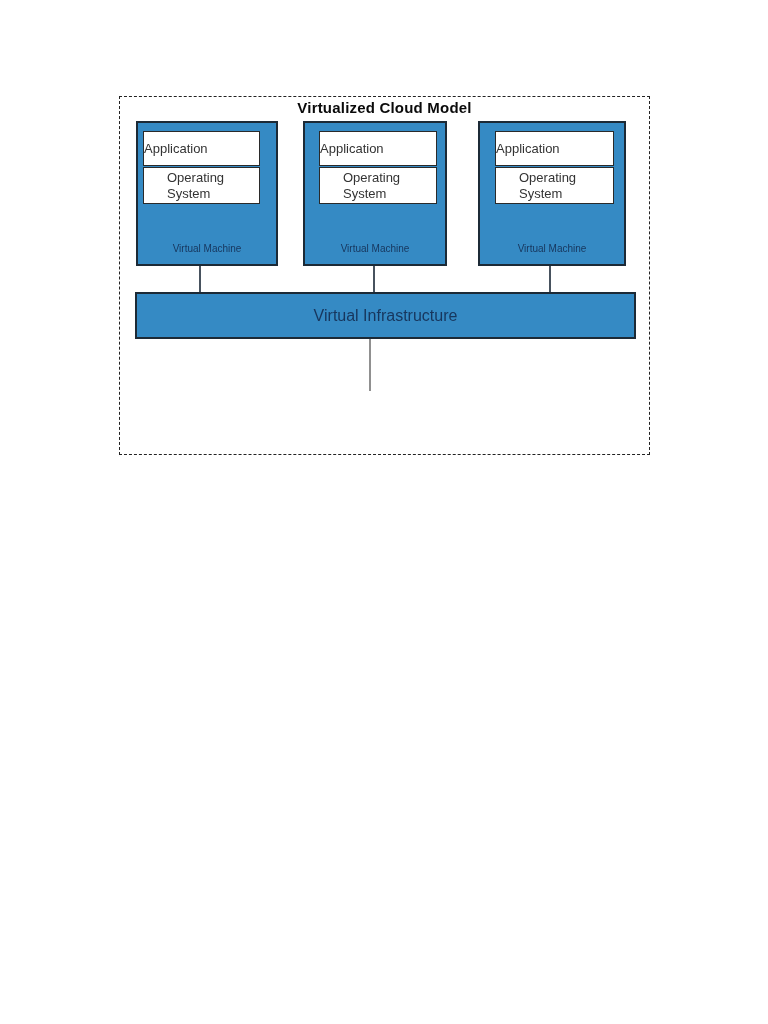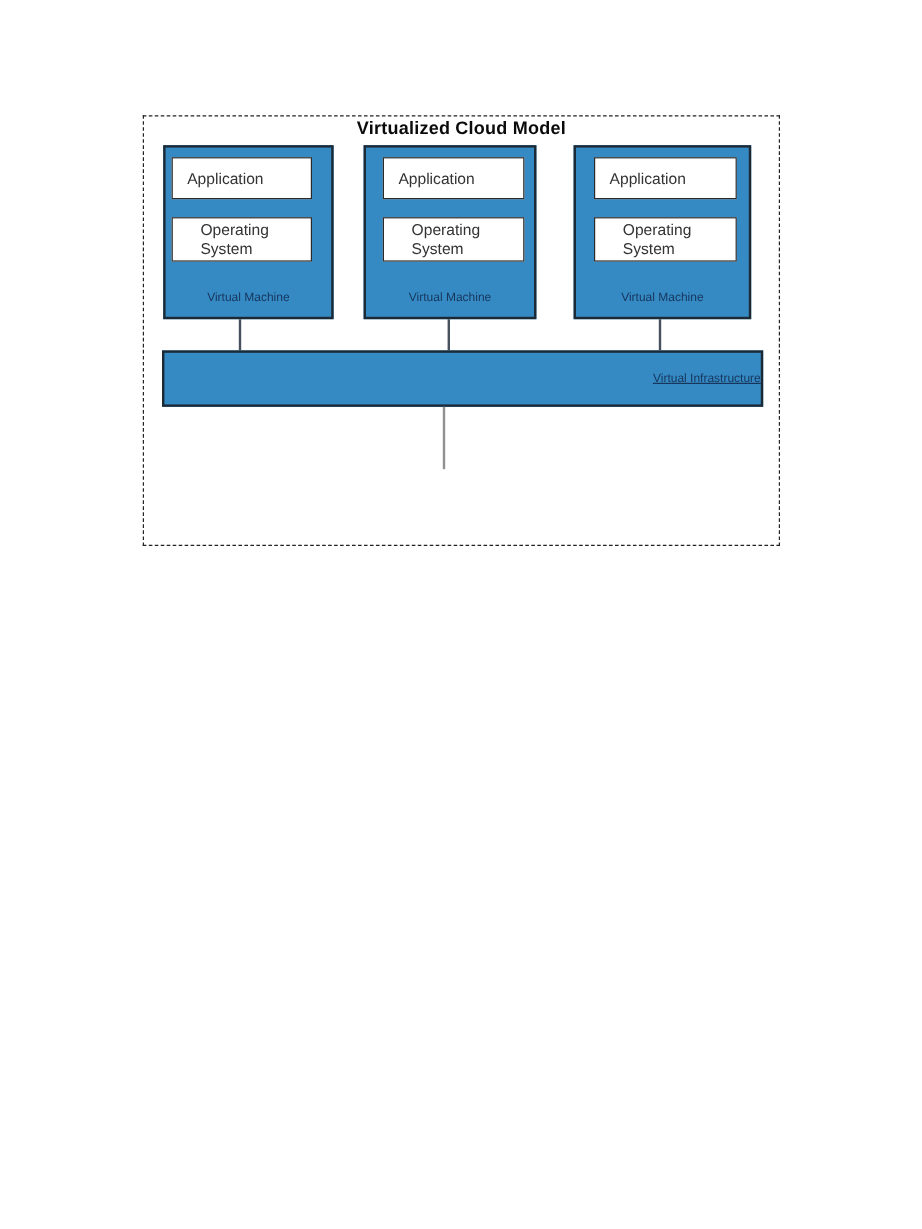--- a/index.html
+++ b/index.html
@@ -53,49 +53,48 @@
     position: absolute;
     background: var(--inner-fill, #ffffff);
     border: 1px solid var(--inner-border, #2a2a2a);
     box-sizing: border-box;
     display: flex;
     align-items: center;
     font-size: 13px;
     color: var(--inner-text, #333333);
   }
   .inner.app { top: 8px;  height: 35px; }
-  .inner.os  { top: 58px; height: 37px; }
+  .inner.os  { top: 44px; height: 37px; }
   .vm1 .inner { left: 5px;  width: 117px; }
   .vm2 .inner { left: 14px; width: 118px; }
   .vm3 .inner { left: 15px; width: 119px; }
-  .inner.app span { padding-left: 12px; }
+  .inner.app span { }
   .inner.os span {
     display: inline-block;
     width: 66px;
     margin-left: 23px;
     line-height: 16px;
     text-align: left;
   }
   .vm-label {
     position: absolute;
     bottom: 10px;
     left: 0;
     width: 100%;
     text-align: center;
     font-size: 10px;
     color: var(--label-text, #17365d);
   }
   
   .bar {
     display: flex;
     align-items: center;
-    justify-content: flex-end;
-    font-size: 10px;
+    justify-content: center;
+    font-size: 16px;
     color: var(--label-text, #17365d);
-    text-decoration: underline;
   }
   .bar.infra   { left: 15px; top: 195px; width: 501px; height: 47px; }
   .bar.network { left: 16px; top: 294px; width: 503px; height: 50px; }
 
   
   .connector {
     position: absolute;
     width: 2px;
   }
   .connector.dark { background: var(--connector-dark, #47525e); }

